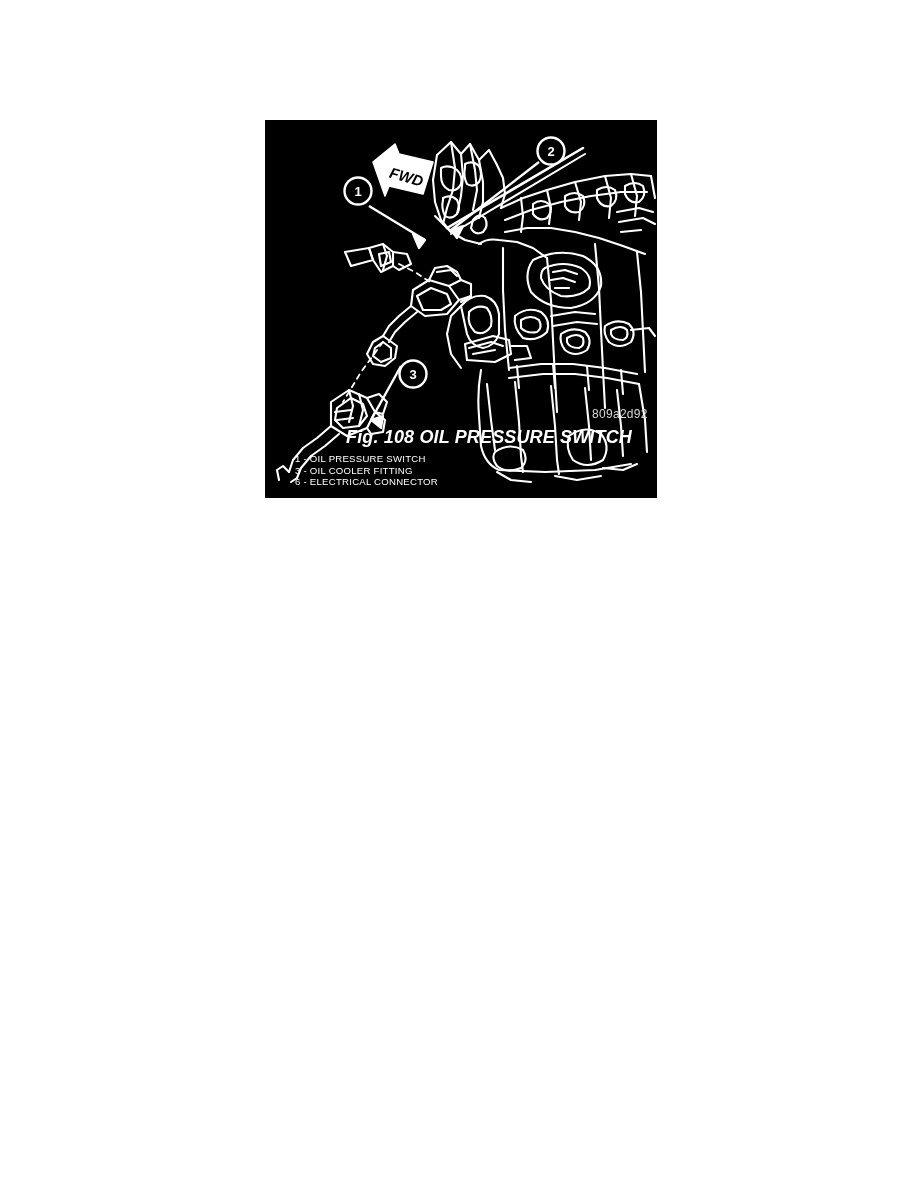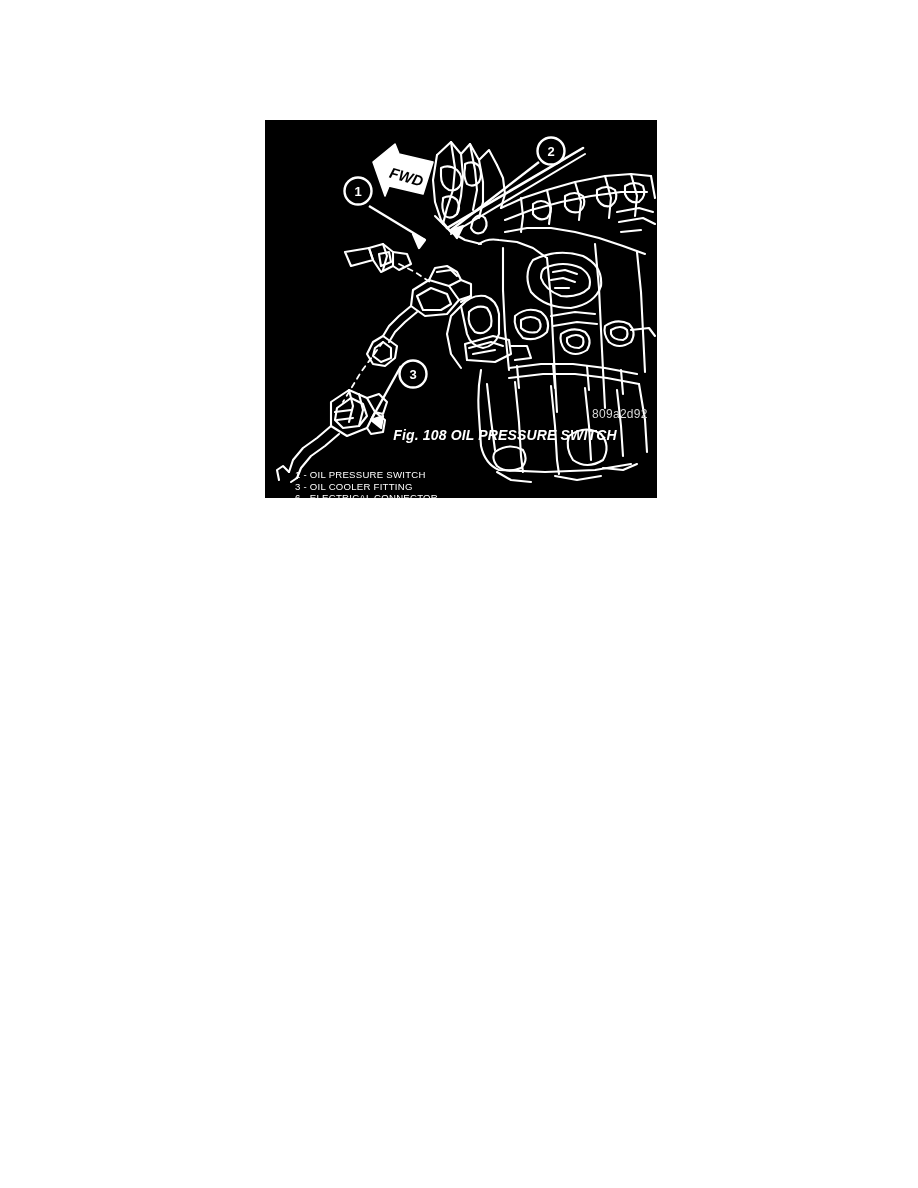--- a/index.html
+++ b/index.html
@@ -35,36 +35,36 @@
   #figure-svg {
     position: absolute;
     left: 0; top: 0;
     width: 392px;
     height: 378px;
     display: block;
   }
   
   #figure-caption {
     position: absolute;
-    left: 16px;
+    left: 0;
     top: 307px;
     width: 448px;
     text-align: center;
     color: #ffffff;
     font-family: "Liberation Sans", sans-serif;
     font-weight: bold;
     font-style: italic;
-    font-size: 14px;
+    font-size: 18px;
     letter-spacing: 0.15px;
     white-space: nowrap;
   }
   #figure-legend {
     position: absolute;
     left: 30px;
-    top: 349px;
+    top: 333px;
     width: 340px;
   }
   #figure-legend .legend-row {
     color: #ffffff;
     font-family: "Liberation Sans", sans-serif;
     font-size: 9.6px;
     line-height: 11.6px;
     letter-spacing: 0.25px;
     white-space: nowrap;
   }

